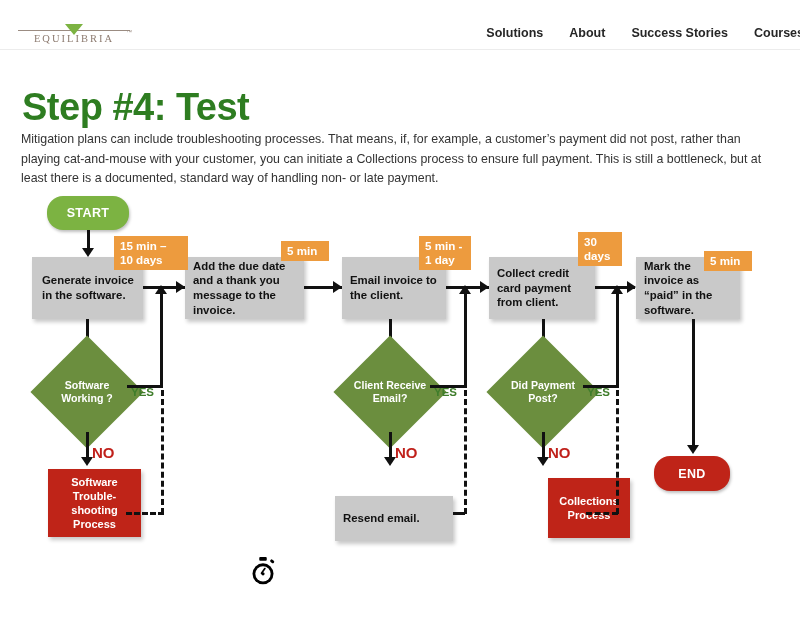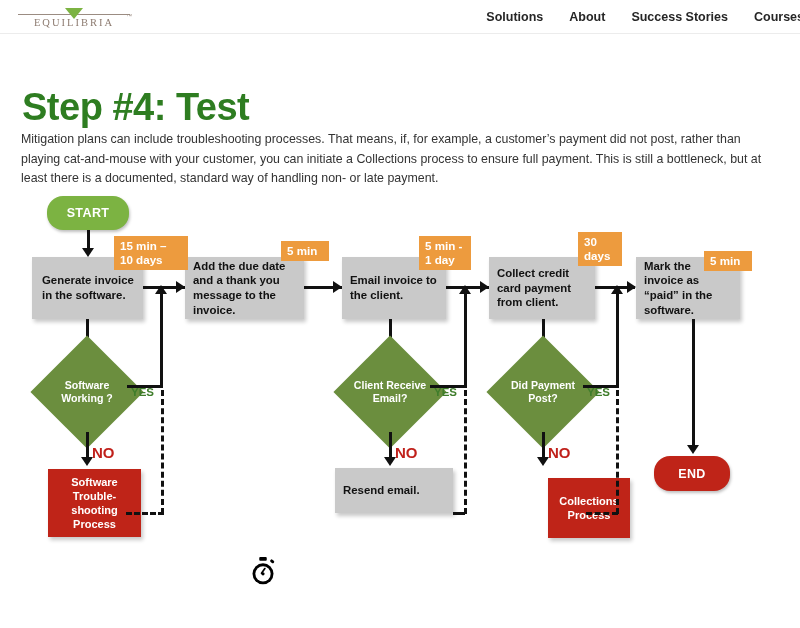--- a/index.html
+++ b/index.html
@@ -7,21 +7,21 @@
   body {
     width: 800px; height: 628px;
     background:#ffffff;
     font-family: "Liberation Sans", sans-serif;
     overflow: hidden;
     position: relative;
   }
 
   
   #site-header{
-    position:absolute; left:0; top:0; width:800px; height:34px;
+    position:absolute; left:0; top:16px; width:800px; height:34px;
     background:#ffffff;
     border-bottom:1px solid #ececec;
   }
   #logo{
     position:absolute; left:18px; top:5px; width:112px; height:26px;
   }
   #logo .rule{
     position:absolute; left:0; top:9px; width:112px; height:1px; background:#9b8c82;
   }
   #logo .tri{
@@ -75,21 +75,21 @@
   .term-start{ background:#7cb342; }
   .term-end{ background:#bf2418; }
 
   .process{
     background:#c9c9c9; color:#111111;
     font-size:11.4px; font-weight:bold; line-height:14.6px;
     padding:7px 8px;
     box-shadow:2px 3px 4px rgba(0,0,0,.22);
     display:flex; align-items:center;
   }
-  .process.center{ align-items:center; }
+  .process.center{ align-items:center;margin-top:28px; }
 
   .redbox{
     background:#bf2418; color:#ffffff;
     font-size:11px; font-weight:bold; line-height:14px;
     display:flex; align-items:center; justify-content:center;
     text-align:center; padding:4px 4px;
     box-shadow:2px 3px 4px rgba(0,0,0,.22);
   }
 
   .diamond{

